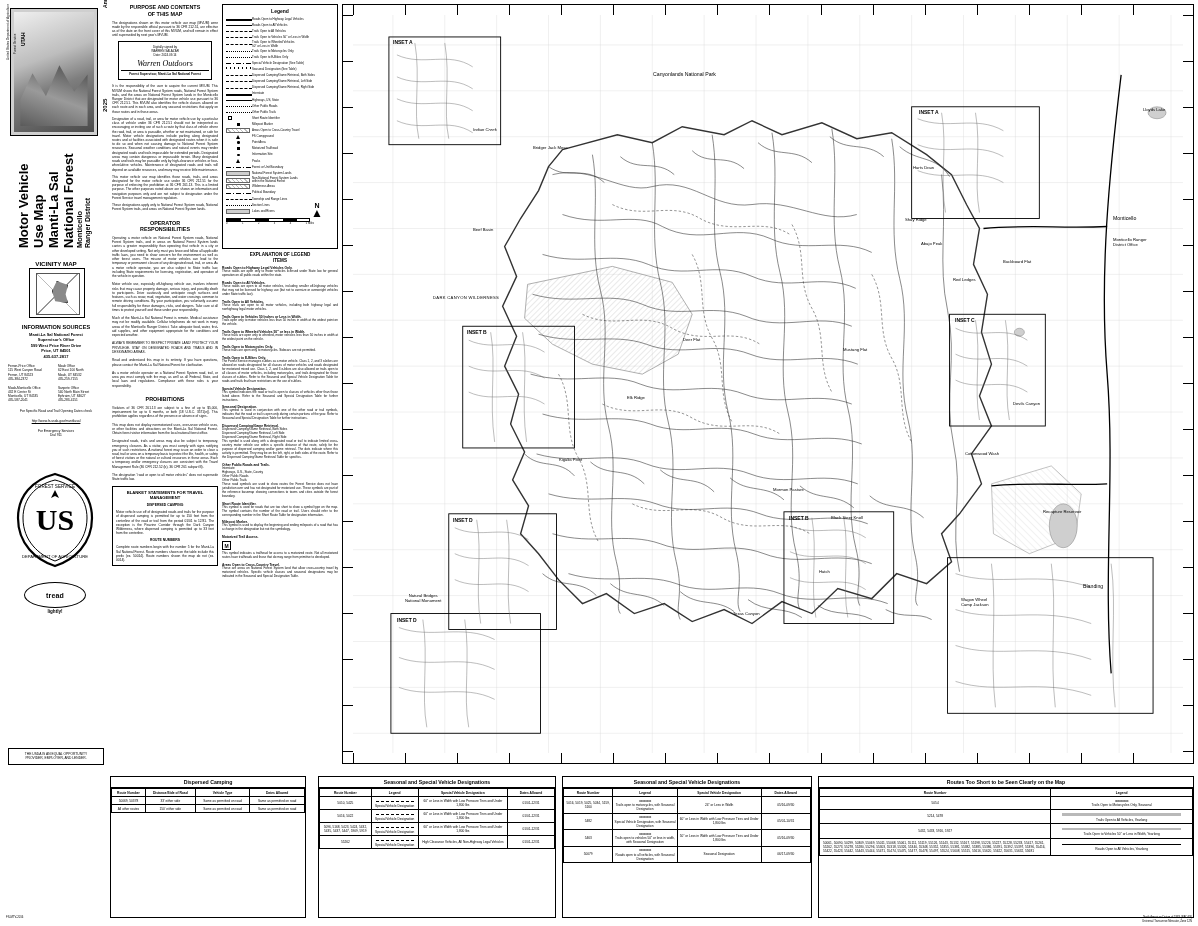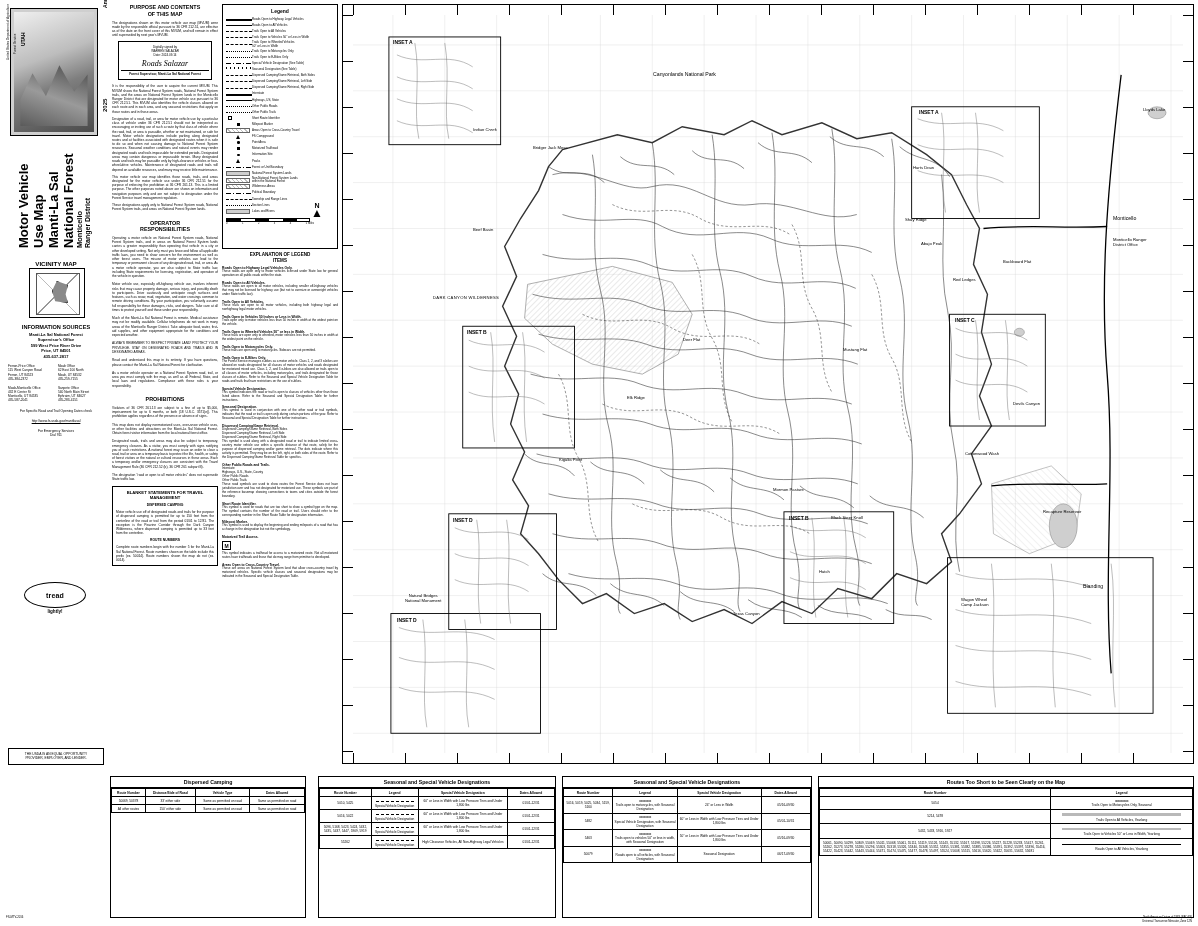--- a/index.html
+++ b/index.html
@@ -260,41 +260,51 @@
 540 North Main Street
 Ephraim, UT  84627
 435-283-4151</div>
       </div>
       <div class="info-note">For Specific Road and Trail Opening Dates check</div>
       <div class="info-note info-link">http://www.fs.usda.gov/mantilasal</div>
       <div class="info-note" style="white-space:pre-line;margin-top:5px;">For Emergency Services
 Dial 911</div>
     </div>
 
+    <div class="fs-shield">
+      <svg viewBox="0 0 86 96">
+        <path d="M43 2 C20 8, 6 24, 6 46 C6 72, 24 88, 43 94 C62 88, 80 72, 80 46 C80 24, 66 8, 43 2 Z" fill="#fff" stroke="#000" stroke-width="2.2"></path>
+        <path d="M43 8 C23 13, 11 27, 11 46 C11 69, 27 83, 43 89 C59 83, 75 69, 75 46 C75 27, 63 13, 43 8 Z" fill="none" stroke="#000" stroke-width="1"></path>
+        <text x="43" y="58" text-anchor="middle" font-family="Liberation Serif, serif" font-size="30" font-weight="bold">US</text>
+        <path d="M43 18 l4 8 -4 -2 -4 2 z" fill="#000"></path>
+        <text x="43" y="16" text-anchor="middle" font-size="4.6" font-family="Liberation Sans, sans-serif">FOREST SERVICE</text>
+        <text x="43" y="86" text-anchor="middle" font-size="4.2" font-family="Liberation Sans, sans-serif">DEPARTMENT OF AGRICULTURE</text>
+      </svg>
+    </div>
 
     <div class="tread">
       <div class="oval">tread</div>
       <div class="sub">lightly!</div>
     </div>
 
     <div class="equal-opp" style="white-space:pre-line;">THE USDA IS AN EQUAL OPPORTUNITY
 PROVIDER, EMPLOYER, AND LENDER.</div>
   </div>
   <div class="footer-code">FS-MTV-2016</div>
 
   <div id="col2">
     <div class="hd2" style="white-space:pre-line;">PURPOSE AND CONTENTS
 OF THIS MAP</div>
     <div class="body2">The designations shown on this motor vehicle use map (MVUM) were made by the responsible official pursuant to 36 CFR 212.51, are effective as of the date on the front cover of this MVUM, and will remain in effect until superseded by next year's MVUM.</div>
 
     <div class="sig-box">
       <div class="sig-name" style="white-space:pre-line;">Digitally signed by
 WARREN SALAZAR
 Date: 2024.09.14</div>
-      <div class="sig-script">Roads Salazar</div>
+      <div class="sig-script">Warren Outdoors</div>
       <div class="sig-title">Forest Supervisor, Manti-La Sal National Forest</div>
     </div>
 
     <div class="body2">It is the responsibility of the user to acquire the current MVUM. This MVUM shows the National Forest System roads, National Forest System trails, and the areas on National Forest System lands in the Monticello Ranger District that are designated for motor vehicle use pursuant to 36 CFR 212.51. This MVUM also identifies the vehicle classes allowed on each route and in each area, and any seasonal restrictions that apply on those routes and in those areas.</div>
     <div class="body2">Designation of a road, trail, or area for motor vehicle use by a particular class of vehicle under 36 CFR 212.51 should not be interpreted as encouraging or inviting use of such a route by that class of vehicle where the road, trail, or area is passable, whether or not maintained, or safe for travel. Motor vehicle designations include parking along designated routes and at facilities associated with designated routes when it is safe to do so and when not causing damage to National Forest System resources. Seasonal weather conditions and natural events may render designated roads and trails impassable for extended periods. Designated areas may contain dangerous or impassable terrain. Many designated roads and trails may be passable only by high-clearance vehicles or four-wheel-drive vehicles. Maintenance of designated roads and trails will depend on available resources, and many may receive little maintenance.</div>
     <div class="body2">This motor vehicle use map identifies those roads, trails, and areas designated for the motor vehicle use under 36 CFR 212.51 for the purpose of enforcing the prohibition at 36 CFR 261.13. This is a limited purpose. The other purposes noted above are shown on information and navigation purposes only and are not subject to designation under the Forest Service travel management regulation.</div>
     <div class="body2">These designations apply only to National Forest System roads, National Forest System trails, and areas on National Forest System lands.</div>
 
     <div class="hd2" style="margin-top:8px;white-space:pre-line;">OPERATOR
 RESPONSIBILITIES</div>

